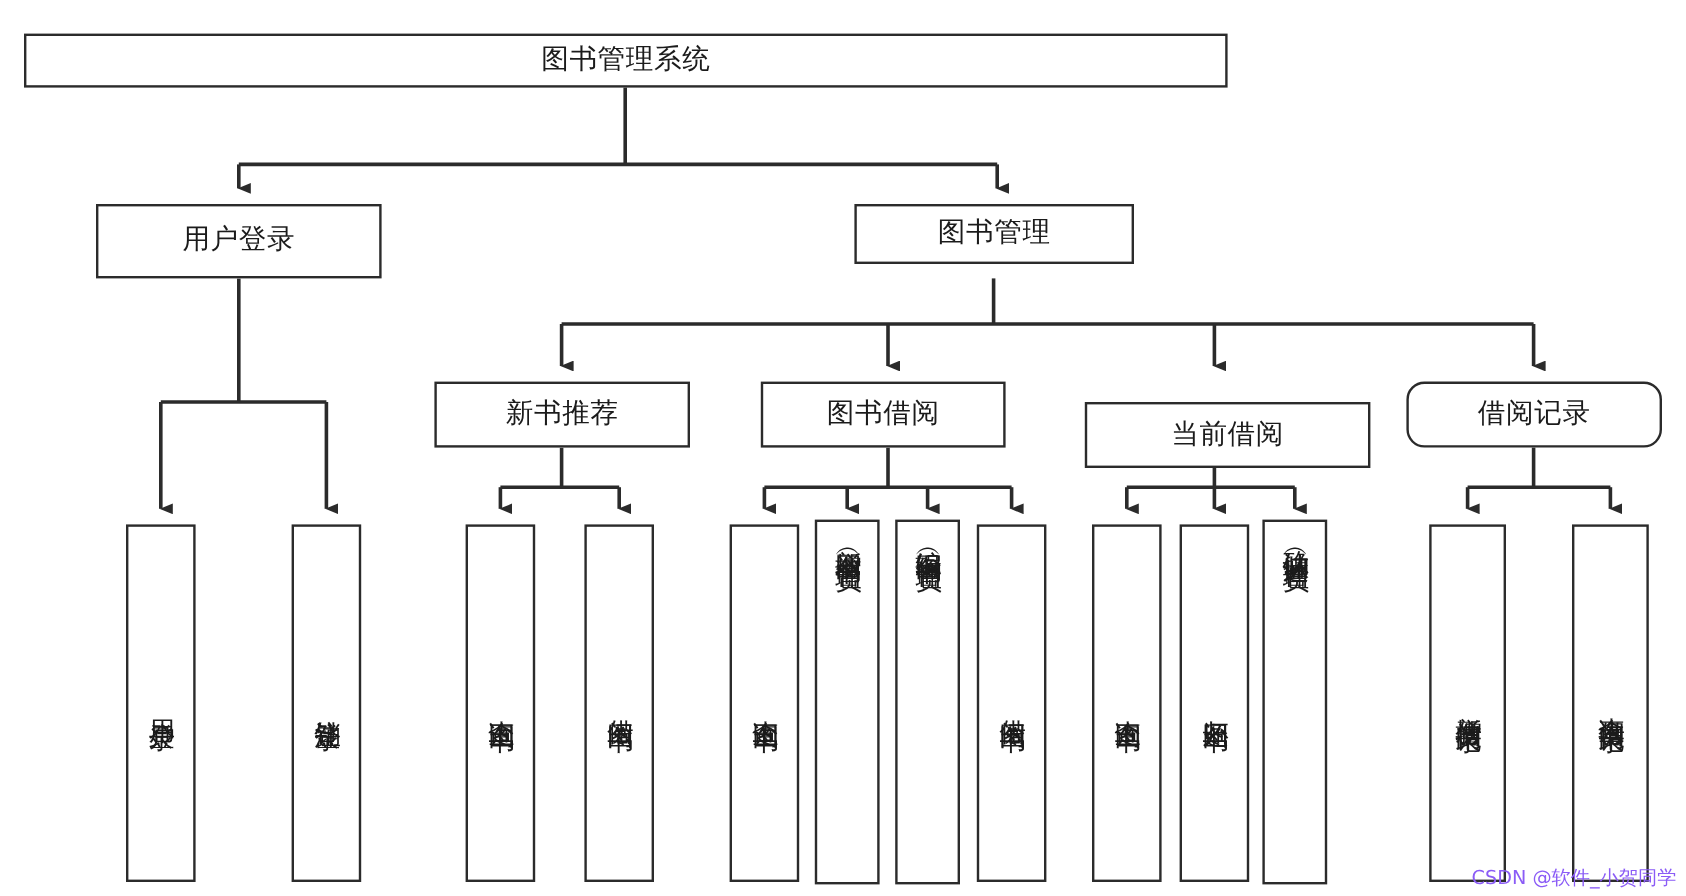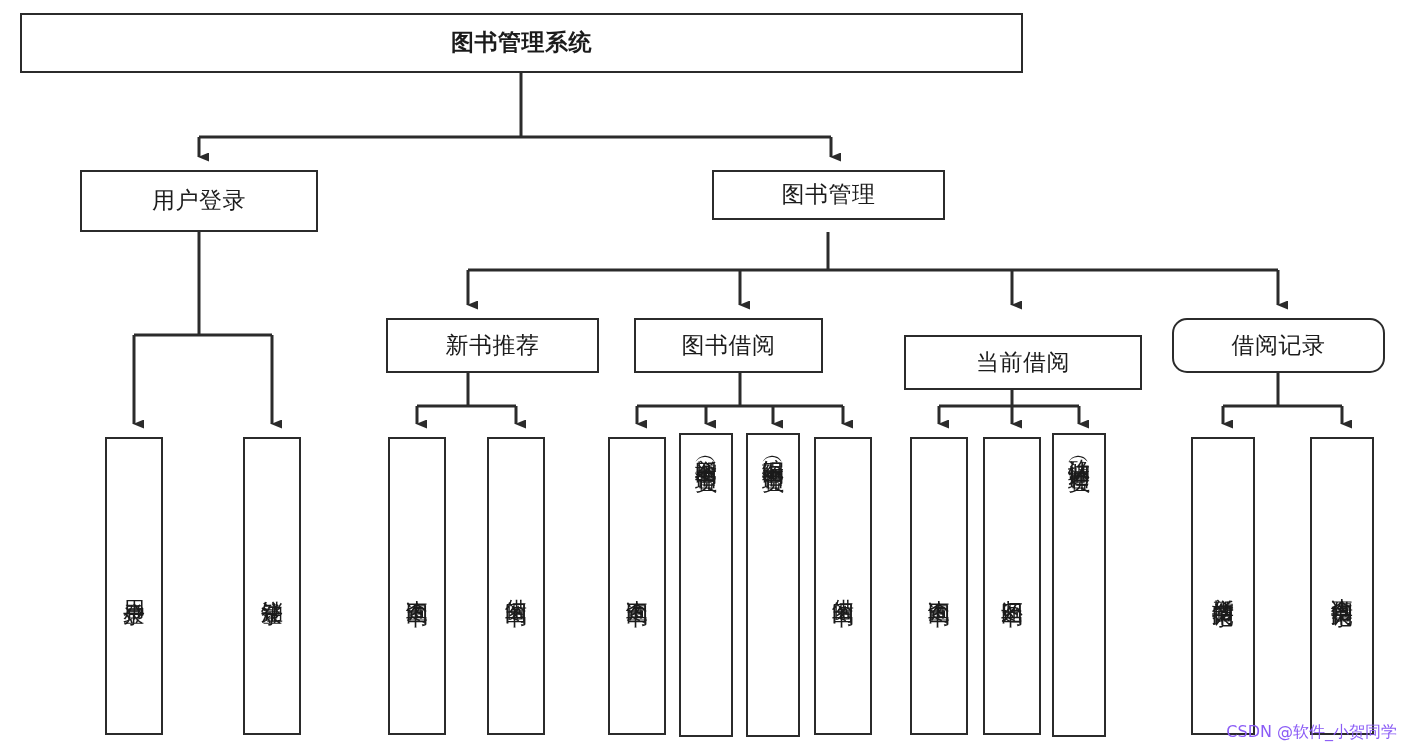--- a/index.html
+++ b/index.html
@@ -119,33 +119,33 @@
         <line x1="1012" y1="406" x2="1012" y2="424" marker-end="url(#arrowhead)"></line>
         <line x1="1079" y1="406" x2="1079" y2="424" marker-end="url(#arrowhead)"></line>
         <line x1="1278" y1="373" x2="1278" y2="406"></line>
         <line x1="1223" y1="406" x2="1342" y2="406"></line>
         <line x1="1223" y1="406" x2="1223" y2="424" marker-end="url(#arrowhead)"></line>
         <line x1="1342" y1="406" x2="1342" y2="424" marker-end="url(#arrowhead)"></line>
       </g>
   </svg>
 
   <div id="nodes-layer">
-      <div class="node horiz" style="left: 20px; top: 13px; width: 1003px; height: 60px; font-weight: bold;">
+      <div class="node horiz" style="left: 20px; top: 28px; width: 1003px; height: 45px;">
         <span class="label">图书管理系统</span>
       </div>
       <div class="node horiz" style="left: 80px; top: 170px; width: 238px; height: 62px;">
         <span class="label">用户登录</span>
       </div>
       <div class="node horiz" style="left: 712px; top: 170px; width: 233px; height: 50px;">
         <span class="label">图书管理</span>
       </div>
-      <div class="node horiz" style="left: 362px; top: 318px; width: 213px; height: 55px; margin-left: 24px;">
+      <div class="node horiz" style="left: 362px; top: 318px; width: 213px; height: 55px;">
         <span class="label">新书推荐</span>
       </div>
-      <div class="node horiz" style="left: 634px; top: 318px; width: 189px; height: 55px;">
+      <div class="node horiz" style="left: 634px; top: 318px; width: 204px; height: 55px;">
         <span class="label">图书借阅</span>
       </div>
       <div class="node horiz" style="left: 904px; top: 318px; width: 238px; height: 55px; margin-top: 17px;">
         <span class="label">当前借阅</span>
       </div>
       <div class="node horiz" style="left: 1172px; top: 318px; width: 213px; height: 55px; border-radius: 15px;">
         <span class="label">借阅记录</span>
       </div>
       <div class="node vert" style="left: 105px; top: 437px; width: 58px; height: 298px;">
         <span class="label">用户登录</span>

